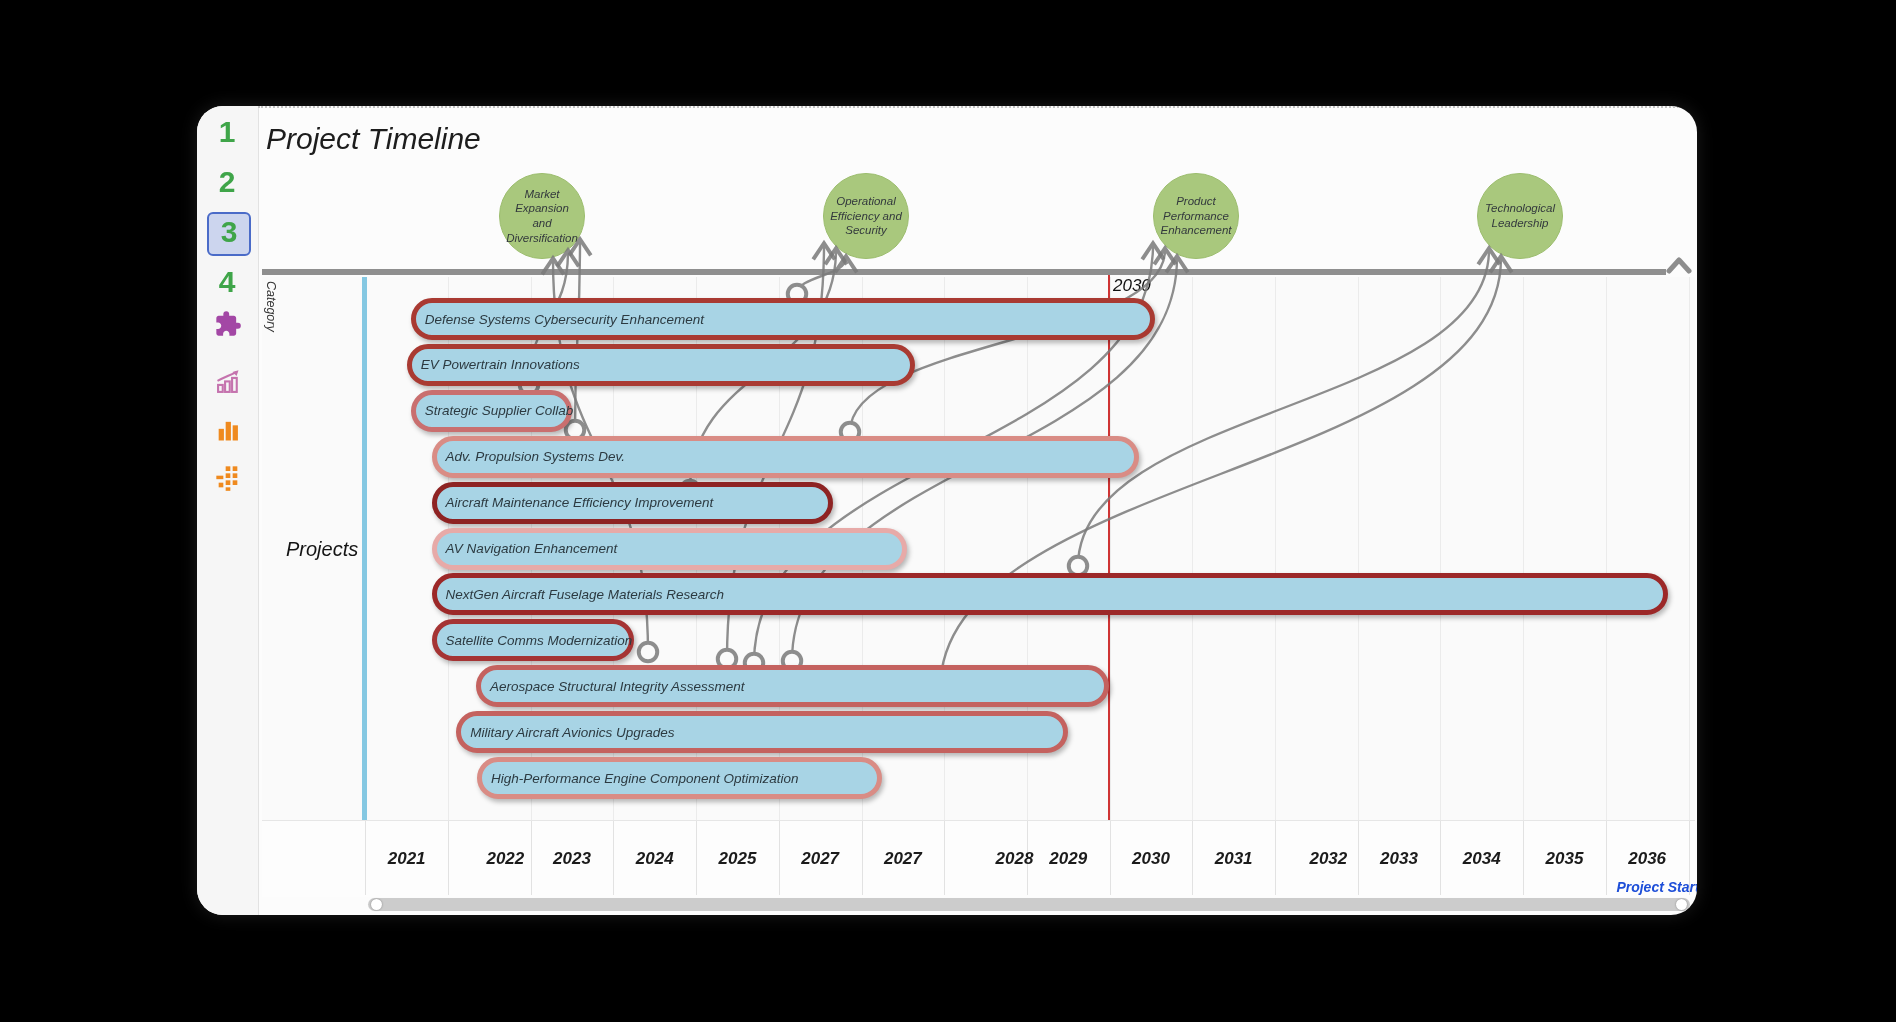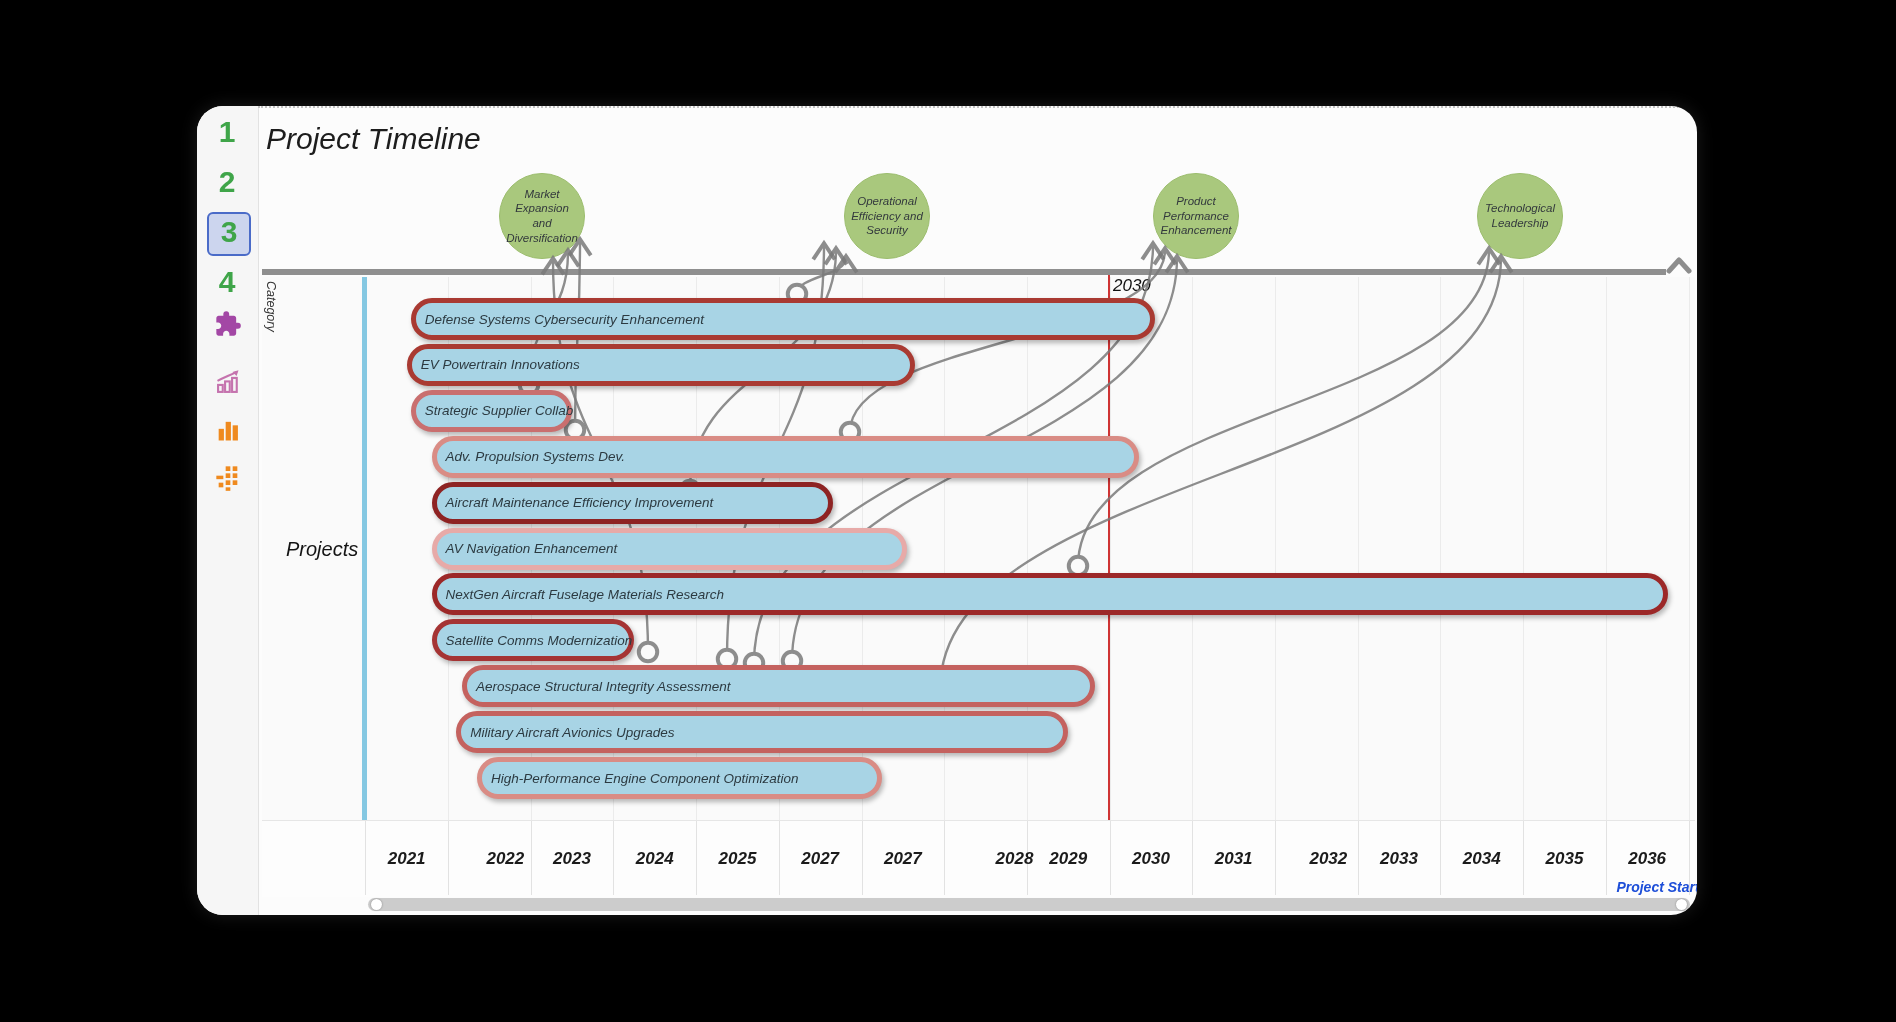--- a/index.html
+++ b/index.html
@@ -177,21 +177,21 @@
       <div class="abs chevron">
         <svg viewBox="0 0 26 20" width="26" height="20">
             <polyline points="3,15 13,4 23,15" fill="none" stroke="#8d8d8d" stroke-width="5" stroke-linecap="round" stroke-linejoin="round"></polyline>
           </svg>
       </div>
 
       <div class="abs" id="goals-layer">
           <div class="goal-circle" style="left: 499px; top: 173px;">
             <span>Market Expansion and Diversification</span>
           </div>
-          <div class="goal-circle" style="left: 844px; top: 173px;">
+          <div class="goal-circle" style="left: 823px; top: 173px;">
             <span>Operational Efficiency and Security</span>
           </div>
           <div class="goal-circle" style="left: 1153px; top: 173px;">
             <span>Product Performance Enhancement</span>
           </div>
           <div class="goal-circle" style="left: 1477px; top: 173px;">
             <span>Technological Leadership</span>
           </div>
         </div>
 
@@ -237,21 +237,21 @@
           </div>
           <div class="bar" style="left: 431.5px; width: 475.5px; top: 527.5px; border-color: rgb(231, 170, 168);">
             <span>AV Navigation Enhancement</span>
           </div>
           <div class="bar" style="left: 431.5px; width: 1236.4px; top: 573.4px; border-color: rgb(156, 40, 40);">
             <span>NextGen Aircraft Fuselage Materials Research</span>
           </div>
           <div class="bar" style="left: 431.5px; width: 202.6px; top: 619.3px; border-color: rgb(165, 52, 52);">
             <span>Satellite Comms Modernization</span>
           </div>
-          <div class="bar" style="left: 462px; width: 632.7px; top: 665.2px; border-color: rgb(196, 98, 95); text-align: center;">
+          <div class="bar" style="left: 476px; width: 632.7px; top: 665.2px; border-color: rgb(196, 98, 95); text-align: center;">
             <span>Aerospace Structural Integrity Assessment</span>
           </div>
           <div class="bar" style="left: 456.3px; width: 612px; top: 711.1px; border-color: rgb(196, 98, 95);">
             <span>Military Aircraft Avionics Upgrades</span>
           </div>
           <div class="bar" style="left: 476.9px; width: 405.2px; top: 757px; border-color: rgb(217, 140, 133);">
             <span>High-Performance Engine Component Optimization</span>
           </div>
         </div>
 

